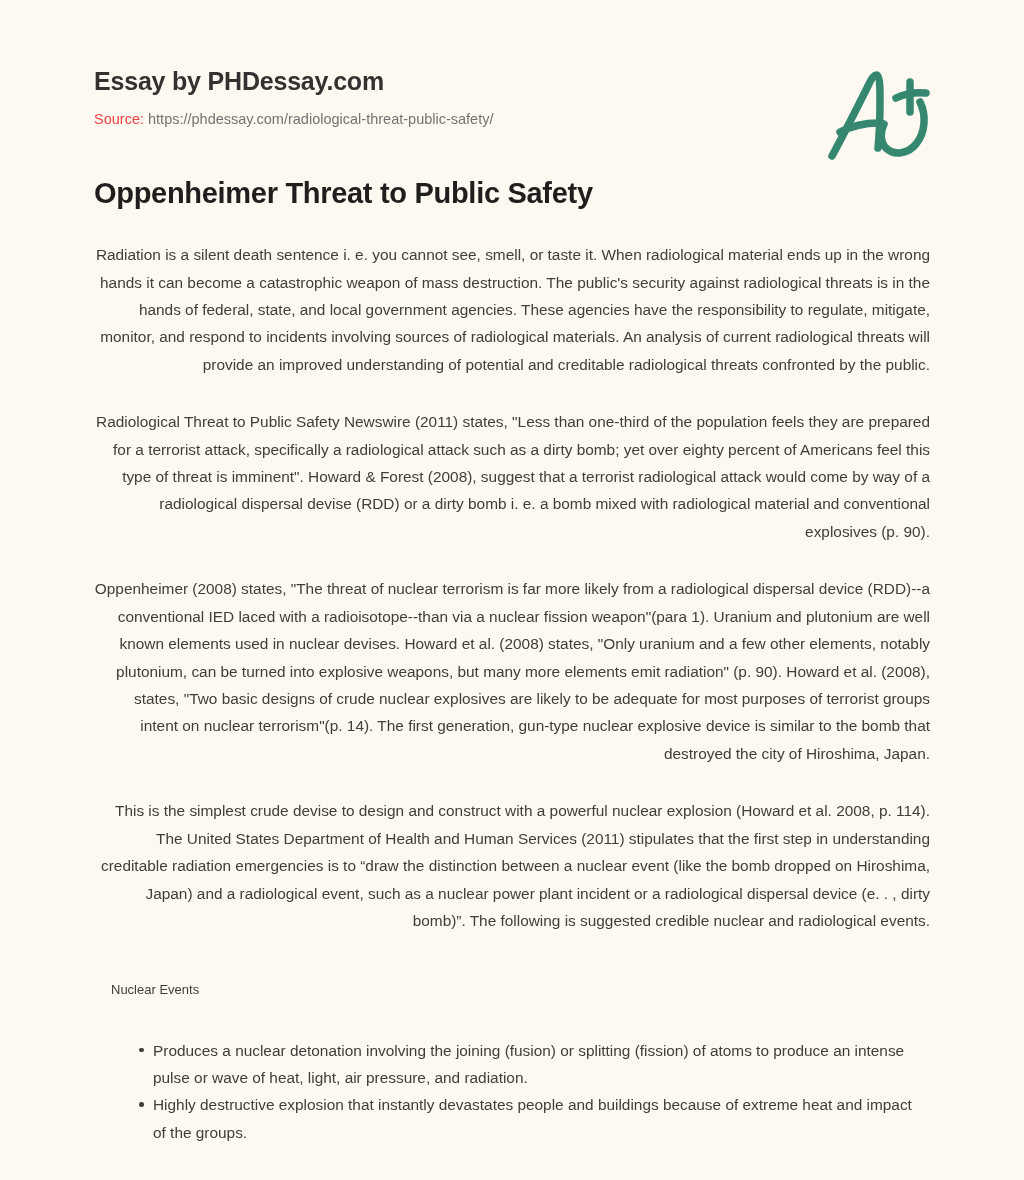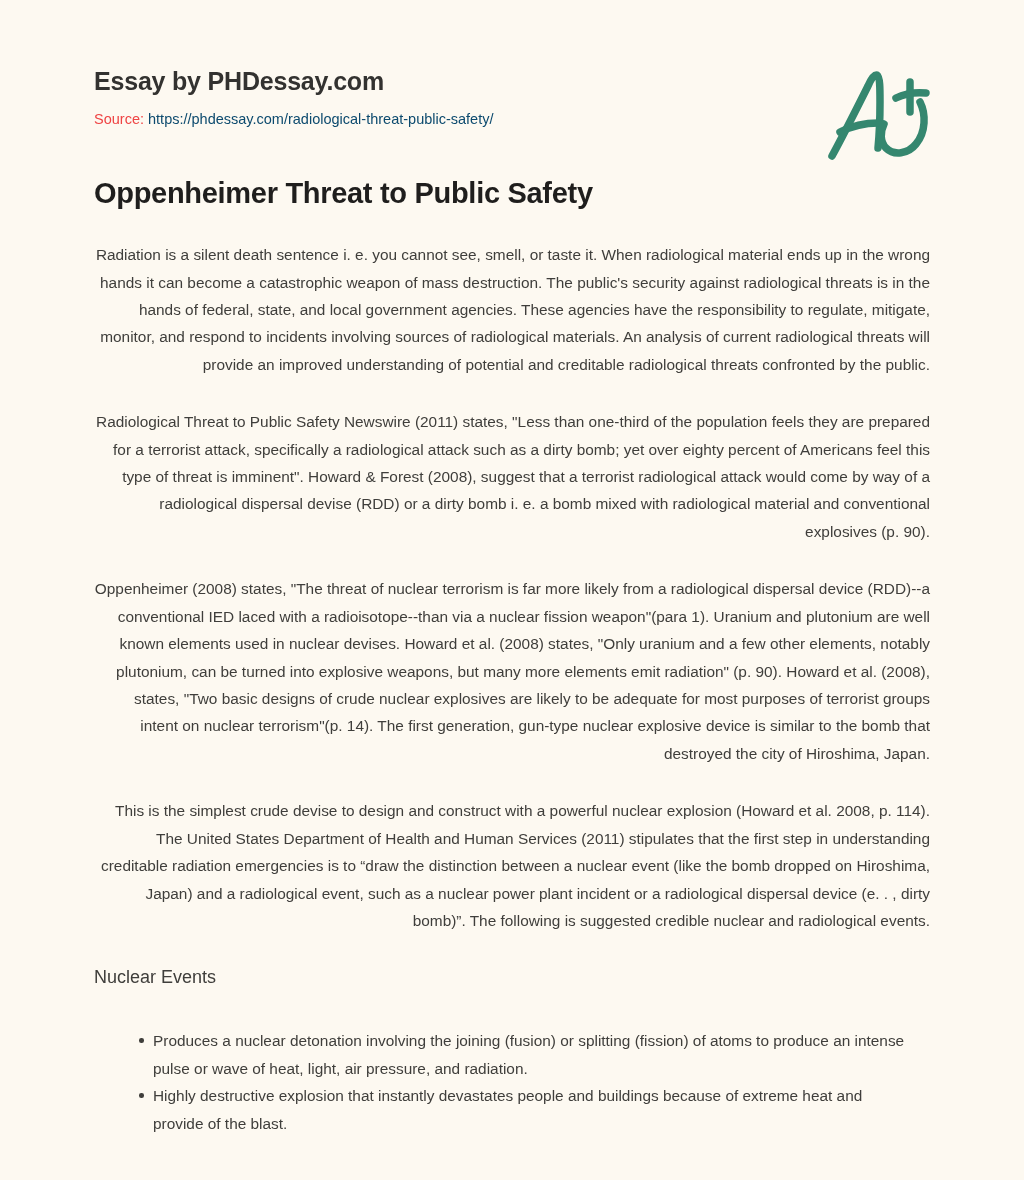--- a/index.html
+++ b/index.html
@@ -42,21 +42,21 @@
     margin-top: 14px;
     font-size: 14.5px;
     color: #7c7a76;
     line-height: 1.3;
     white-space: nowrap;
   }
   .source-label {
     color: #ef4444;
   }
   .source-url {
-    color: #0c4a6e;
+    color: #737373;
     text-decoration: none;
     text-align: right;
   }
 
   
   .logo {
     position: absolute;
     top: 62px;
     right: 78px;
     width: 130px;
@@ -85,23 +85,23 @@
   .body-text {
     margin: 0;
     padding-top: 30px;
     font-size: 15.4px;
     line-height: 1.78;
     color: #3f3e3b;
     max-width: 840px;
     text-align: right;
   }
   .section-label {
-    margin: 0;
+    margin: 17px;
     padding-top: 27px;
-    font-size: 18px;
+    font-size: 13px;
     line-height: 1.78;
     color: #3f3e3b;
   }
   ul.bullets {
     margin: 16px;
     padding-top: 18px;
     padding-left: 0;
     list-style: none;
     max-width: 840px;
   }
@@ -159,19 +159,19 @@
     <p class="body-text">Radiological Threat to Public Safety Newswire (2011) states, "Less than one-third of the population feels they are prepared for a terrorist attack, specifically a radiological attack such as a dirty bomb; yet over eighty percent of Americans feel this type of threat is imminent". Howard &amp; Forest (2008), suggest that a terrorist radiological attack would come by way of a radiological dispersal devise (RDD) or a dirty bomb i. e. a bomb mixed with radiological material and conventional explosives (p. 90).</p>
 
     <p class="body-text">Oppenheimer (2008) states, "The threat of nuclear terrorism is far more likely from a radiological dispersal device (RDD)--a conventional IED laced with a radioisotope--than via a nuclear fission weapon"(para 1). Uranium and plutonium are well known elements used in nuclear devises. Howard et al. (2008) states, "Only uranium and a few other elements, notably plutonium, can be turned into explosive weapons, but many more elements emit radiation" (p. 90). Howard et al. (2008), states, "Two basic designs of crude nuclear explosives are likely to be adequate for most purposes of terrorist groups intent on nuclear terrorism"(p. 14). The first generation, gun-type nuclear explosive device is similar to the bomb that destroyed the city of Hiroshima, Japan.</p>
 
     <p class="body-text">This is the simplest crude devise to design and construct with a powerful nuclear explosion (Howard et al. 2008, p. 114). The United States Department of Health and Human Services (2011) stipulates that the first step in understanding creditable radiation emergencies is to “draw the distinction between a nuclear event (like the bomb dropped on Hiroshima, Japan) and a radiological event, such as a nuclear power plant incident or a radiological dispersal device (e. . , dirty bomb)”. The following is suggested credible nuclear and radiological events.</p>
 
     <p class="section-label">Nuclear Events</p>
 
     <ul class="bullets">
       <li>Produces a nuclear detonation involving the joining (fusion) or splitting (fission) of atoms to produce an intense pulse or wave of heat, light, air pressure, and radiation.</li>
-      <li>Highly destructive explosion that instantly devastates people and buildings because of extreme heat and provide of the blast.</li>
+      <li>Highly destructive explosion that instantly devastates people and buildings because of extreme heat and impact of the groups.</li>
     </ul>
 
     <p class="section-label">Radiological Events</p>
 
   </div>
 </div>
 
 </body></html>

